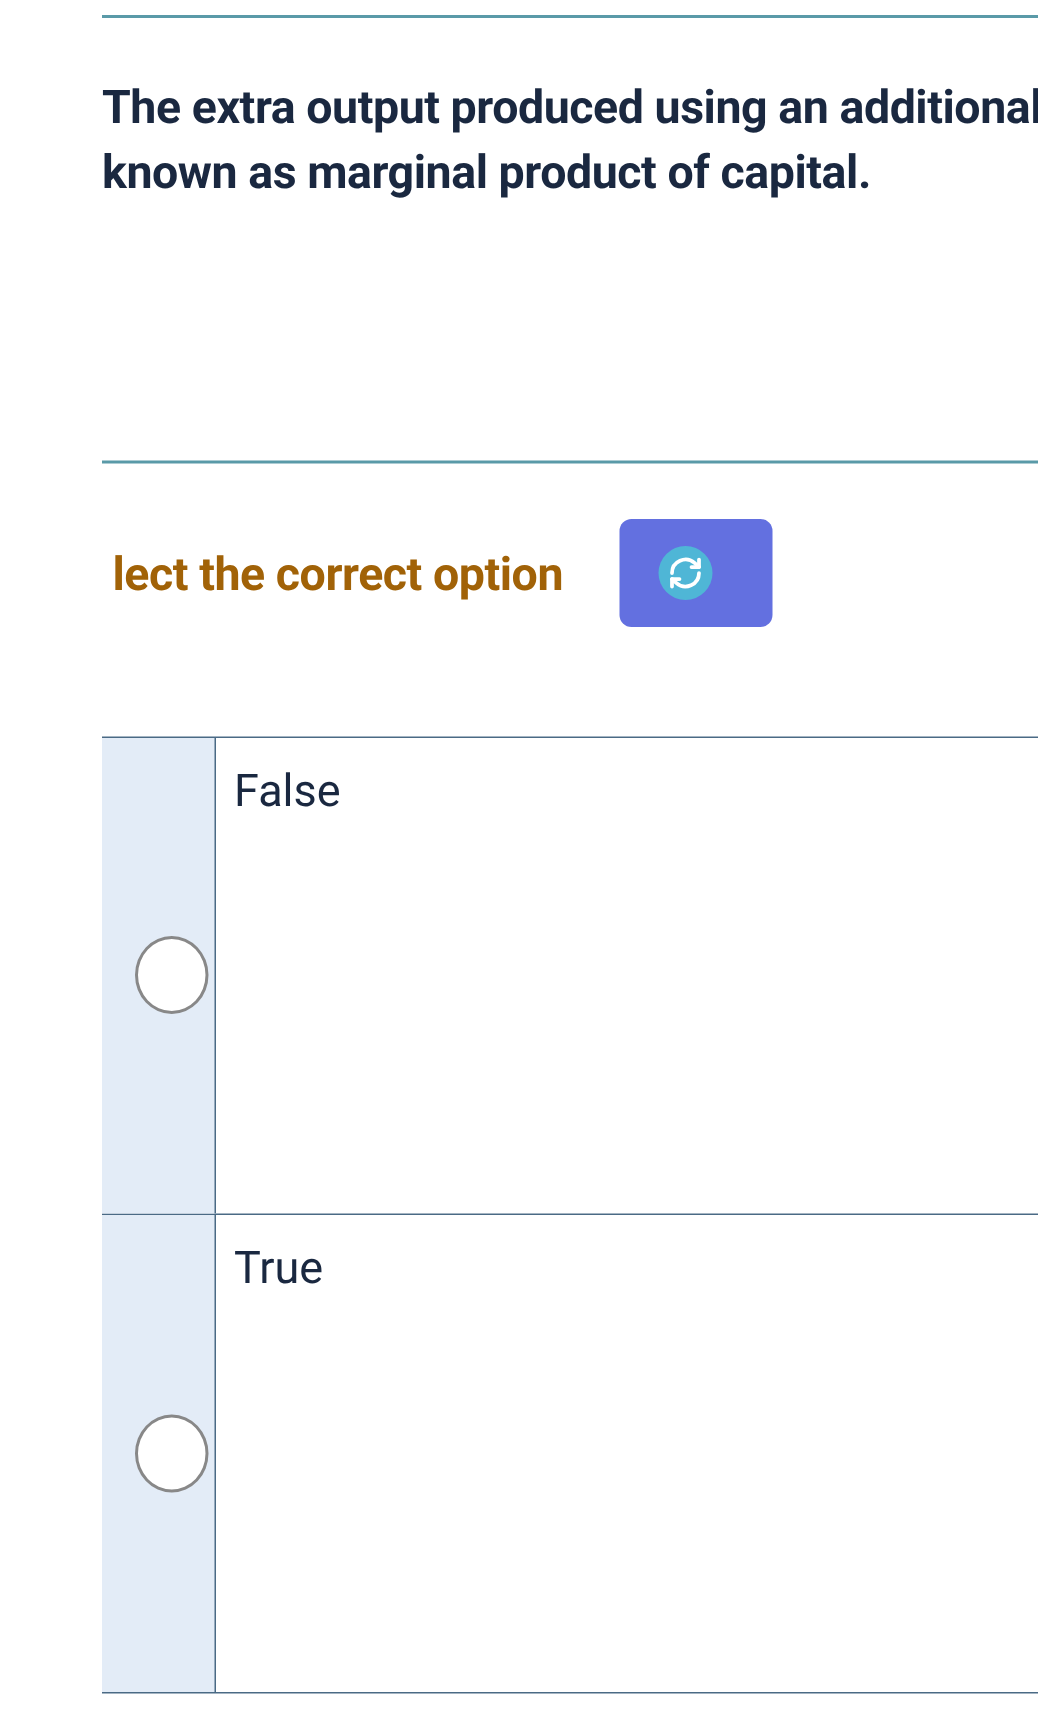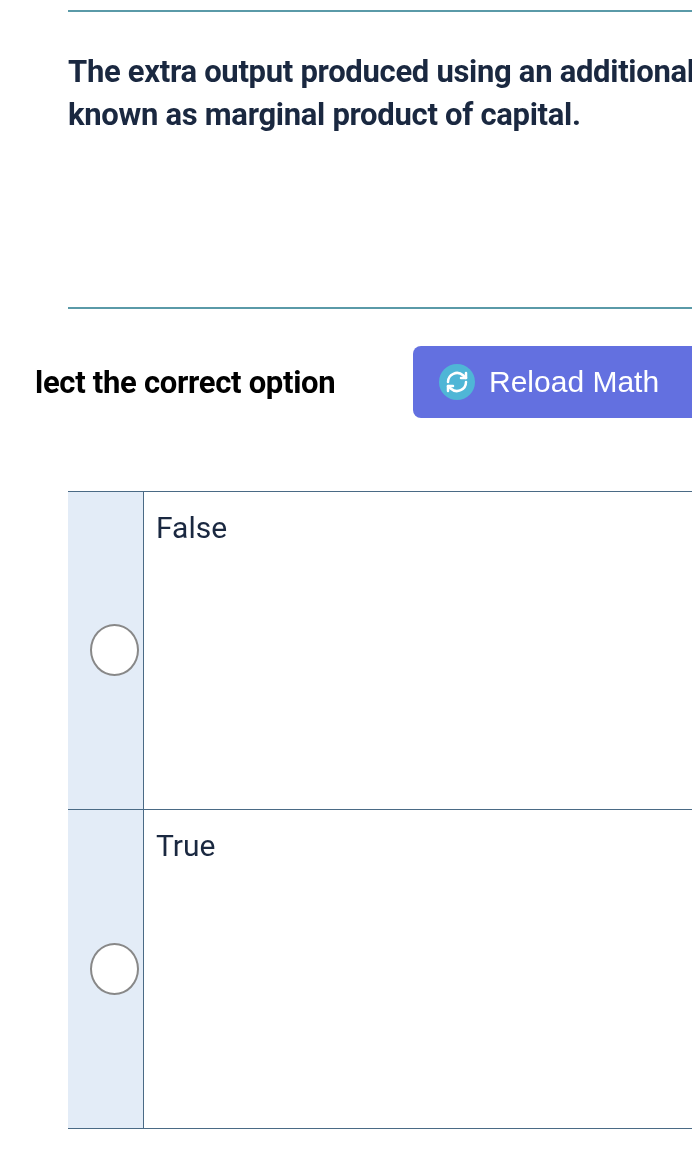--- a/index.html
+++ b/index.html
@@ -39,23 +39,23 @@
     }
     .select-header {
       display: flex;
       align-items: center;
       justify-content: space-between;
       margin-top: 55px;
     }
     .select-label {
       font-size: 31px;
       font-weight: 700;
-      color: #000000;
+      color: #a16207;
       margin-left: -68px;
-      padding-left: 35px;
+      padding-left: 75px;
       letter-spacing: -0.3px;
     }
     .reload-btn {
       background: #6370e0;
       color: #fff;
       border: none;
       border-radius: 8px;
       padding: 18px 40px 18px 26px;
       font-size: 30px;
       font-weight: 400;
@@ -134,21 +134,20 @@
     <div class="select-label">lect the correct option</div>
     <button class="reload-btn">
       <span class="reload-icon">
         <svg viewBox="0 0 24 24" fill="none" stroke="#fff" stroke-width="2.5">
           <path d="M3 12a9 9 0 0 1 15-6.7L21 8" stroke-linecap="round"></path>
           <path d="M21 3v5h-5" stroke-linecap="round" stroke-linejoin="round"></path>
           <path d="M21 12a9 9 0 0 1-15 6.7L3 16" stroke-linecap="round"></path>
           <path d="M3 21v-5h5" stroke-linecap="round" stroke-linejoin="round"></path>
         </svg>
       </span>
-      <span>Reload Math</span>
     </button>
   </div>
 
   <div class="options-table">
     <div class="option-row">
       <div class="radio-cell">
         <div class="radio-circle"></div>
       </div>
       <div class="option-text-cell">
         <div class="option-text">False</div>

